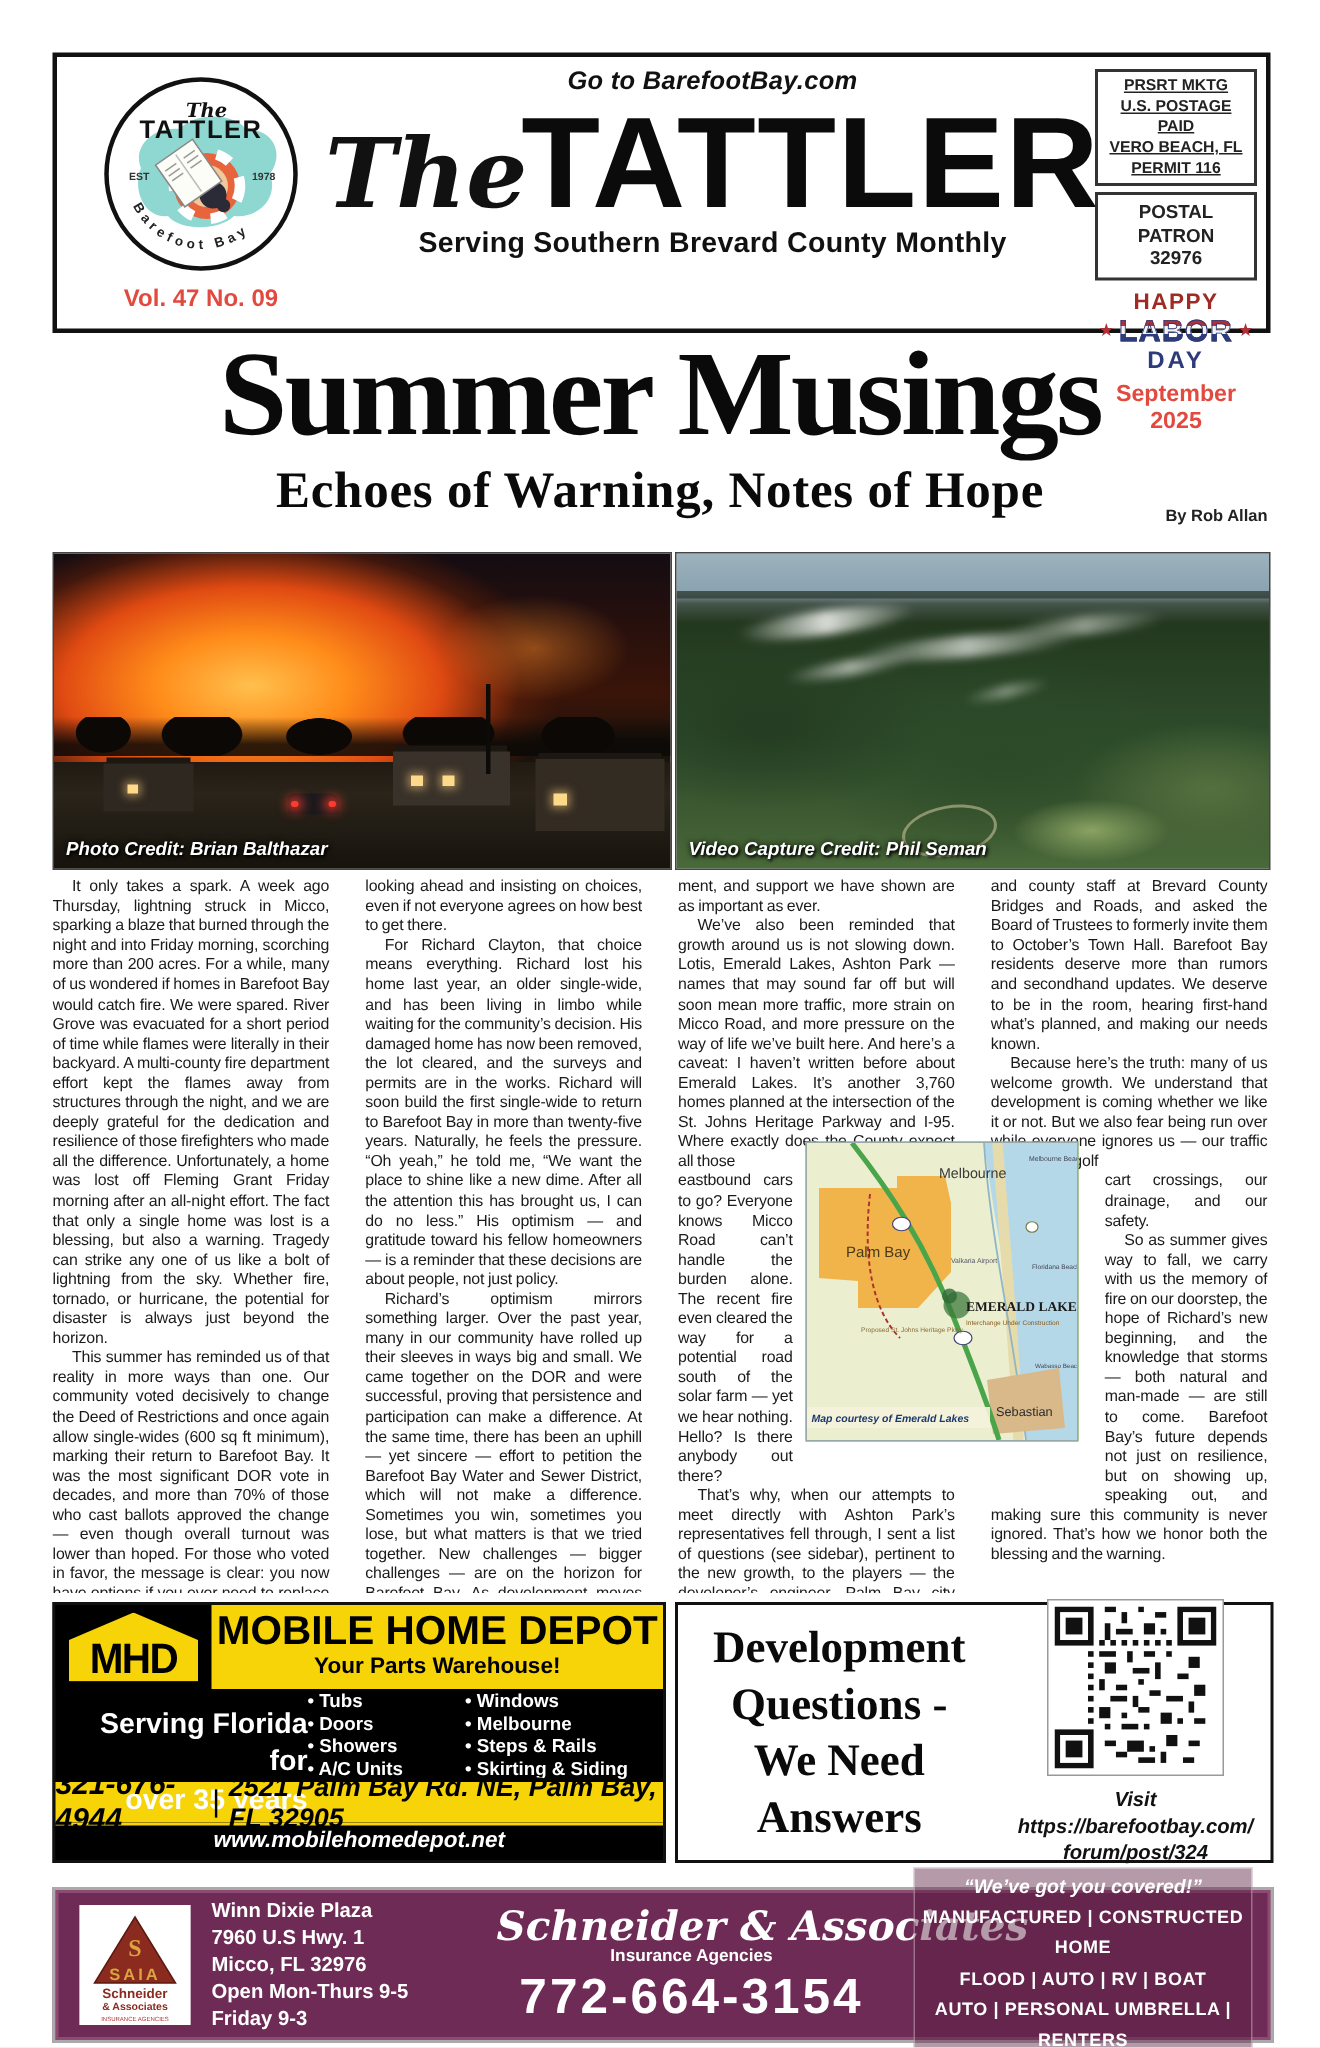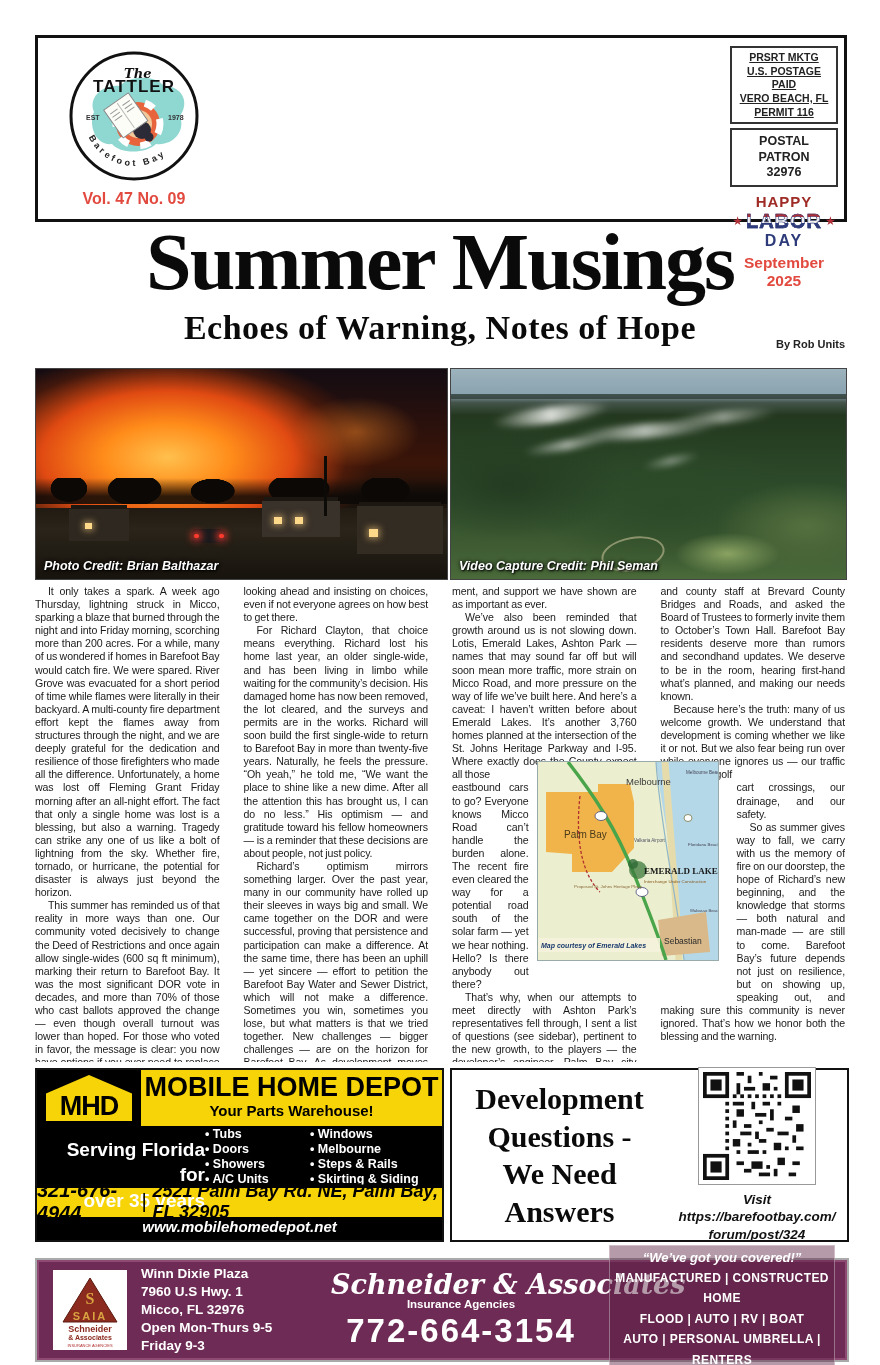--- a/index.html
+++ b/index.html
@@ -136,20 +136,25 @@
         <defs>
             <path id="arcpath" d="M 16,66 A 50,50 0 0 0 116,66"></path>
           </defs>
         <text font-size="9" font-weight="bold" letter-spacing="3" fill="#222">
           <textPath href="#arcpath" startOffset="14%">Barefoot Bay</textPath>
         </text>
       </svg>
       <div class="vol">Vol. 47 No. 09</div>
     </div>
 
+    <div id="mast-center">
+      <div class="goto">Go to BarefootBay.com</div>
+      <div class="mast-title"><span class="mast-the">The</span><span class="mast-main">TATTLER</span></div>
+      <div class="tagline">Serving Southern Brevard County Monthly</div>
+    </div>
 
     <div id="mast-right">
       <div class="postage-box">
         <div>PRSRT MKTG</div>
         <div>U.S. POSTAGE PAID</div>
         <div>VERO BEACH, FL</div>
         <div>PERMIT 116</div>
       </div>
       <div class="patron-box">
         <div>POSTAL PATRON</div>
@@ -163,21 +168,21 @@
         <div class="dayword">DAY</div>
       </div>
       <div class="issue-date">September 2025</div>
     </div>
   </div>
 
   <div id="headline">
     <div class="head-main">Summer Musings</div>
     <div class="head-sub">Echoes of Warning, Notes of Hope</div>
   </div>
-  <div class="byline">By Rob Units</div>
+  <div class="byline">By Rob Allan</div>
 
   <div class="photo" id="photo-left">
     <div class="treeline"></div>
     <div class="street"></div>
     <div class="house" style="left:8%;bottom:18%;width:60px;height:32px;"></div>
     <div class="house" style="left:55%;bottom:20%;width:78px;height:36px;background:#39322a;"></div>
     <div class="house" style="left:78%;bottom:12%;width:86px;height:48px;background:#332c22;"></div>
     <div class="window" style="left:58%;bottom:26%;width:8px;height:7px;"></div>
     <div class="window" style="left:63%;bottom:26%;width:8px;height:7px;"></div>
     <div class="window" style="left:81%;bottom:20%;width:9px;height:8px;"></div>

